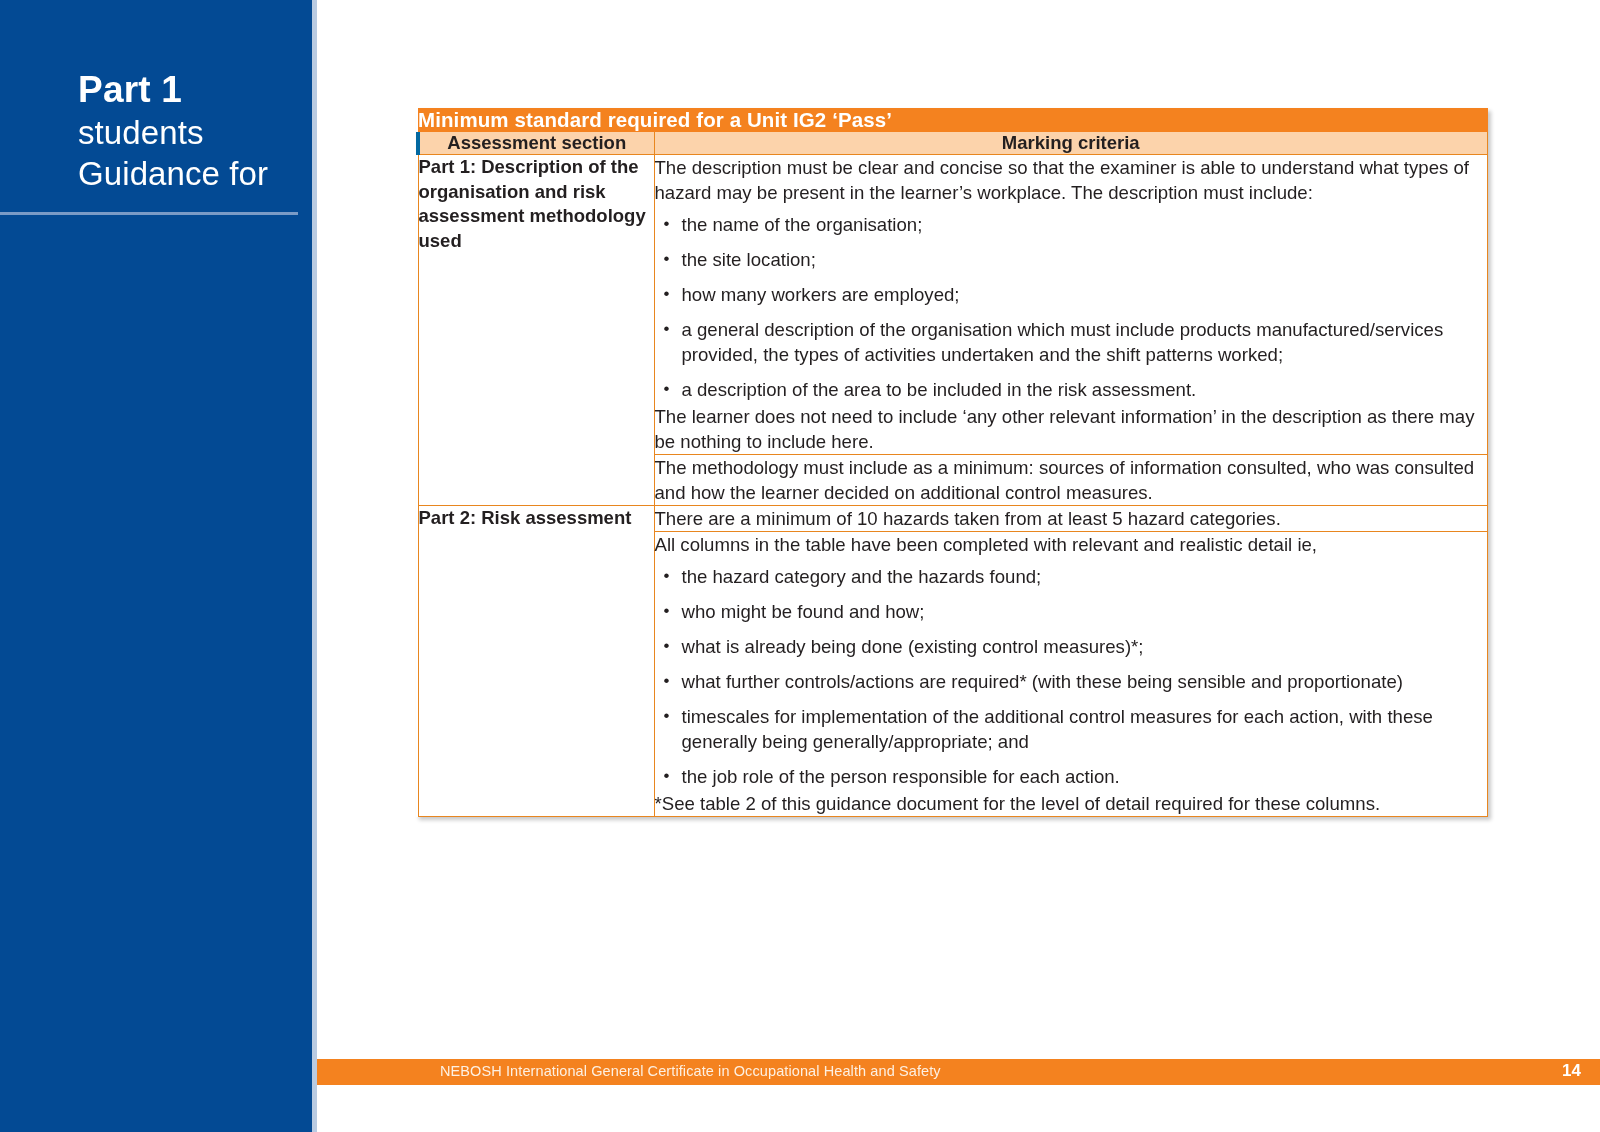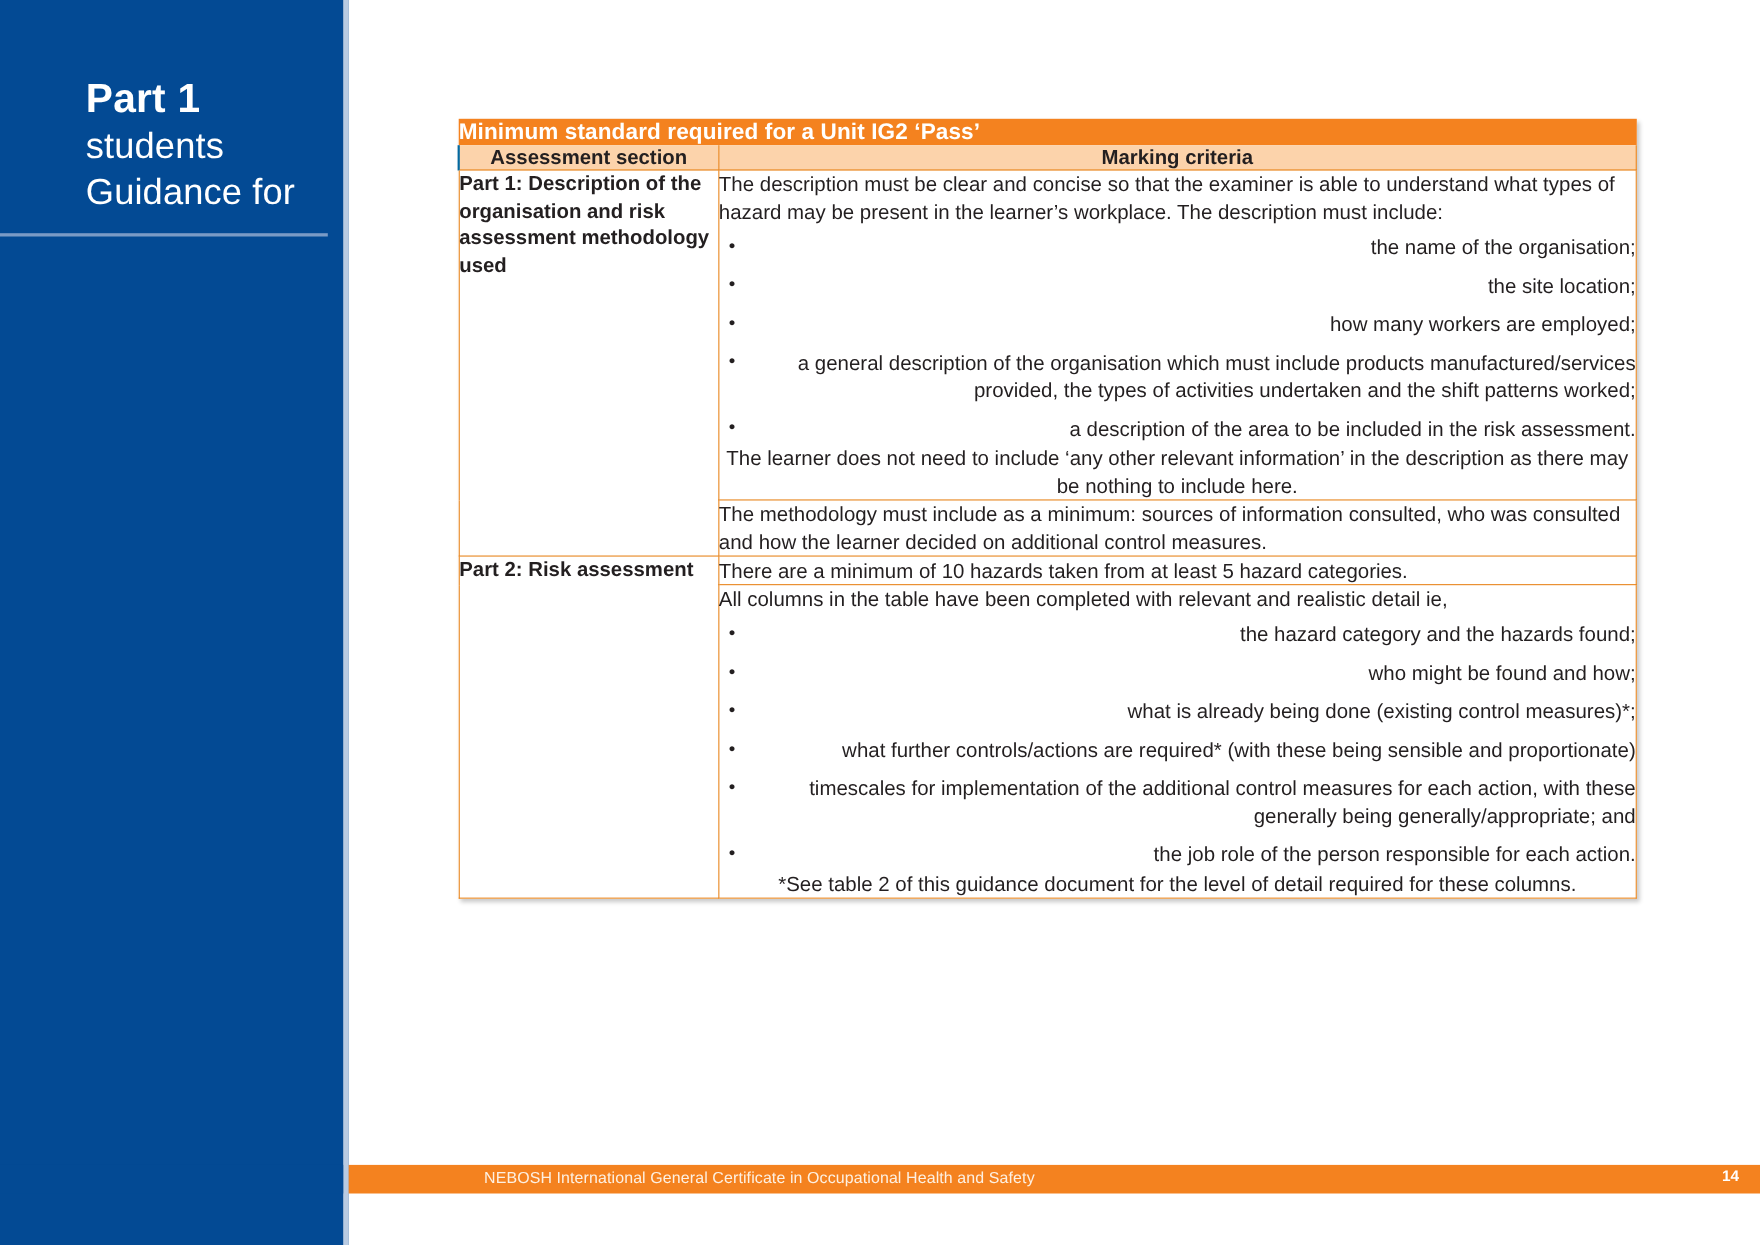--- a/index.html
+++ b/index.html
@@ -102,21 +102,21 @@
 
   .hdr-cell {
     background: #fcd3ab;
     color: #231f20;
     font-size: 18.5px;
     font-weight: bold;
     padding: 10px 0 11px 9px;
     border: 1px solid #e8861f;
     border-top: none;
   }
-  .hdr-cell.first { border-left: 2px solid #0369a1; }
+  .hdr-cell.first { border-left: 4px solid #0369a1; }
 
   .col-section {
     width: 236px;
   }
 
   .sec-cell {
     border: 1px solid #e8861f;
     border-top: none;
     font-size: 18.5px;
     font-weight: bold;
@@ -142,32 +142,31 @@
   ul.bullets {
     list-style: none;
     margin: 7px 0 2px 0;
     padding: 0;
   }
   ul.bullets li {
     position: relative;
     padding-left: 27px;
     margin: 0 0 10px 0;
     line-height: 25px;
-    text-align: right;
   }
   ul.bullets li:last-child { margin-bottom: 0; }
   ul.bullets li::before {
     content: "\2022";
     position: absolute;
     left: 9px;
     top: -1px;
     font-size: 17px;
     color: #231f20;
   }
-  .after-list { margin-top: 10px; text-align: center; }
+  .after-list { margin-top: 10px; }
 
   
   .footer-bar {
     position: absolute;
     left: 317px;
     top: 1059px;
     width: 1283px;
     height: 26px;
     background: #f4821f;
   }
@@ -176,21 +175,21 @@
     left: 123px;
     top: 4px;
     font-size: 14.5px;
     color: #fdf0e2;
     letter-spacing: 0.1px;
   }
   .footer-page {
     position: absolute;
     right: 19px;
     top: 2px;
-    font-size: 14px;
+    font-size: 17px;
     font-weight: bold;
     color: #ffffff;
   }
   .footer-blue-stub {
     position: absolute;
     left: 0;
     top: 1059px;
     width: 312px;
     height: 26px;
     background: #034a94;

